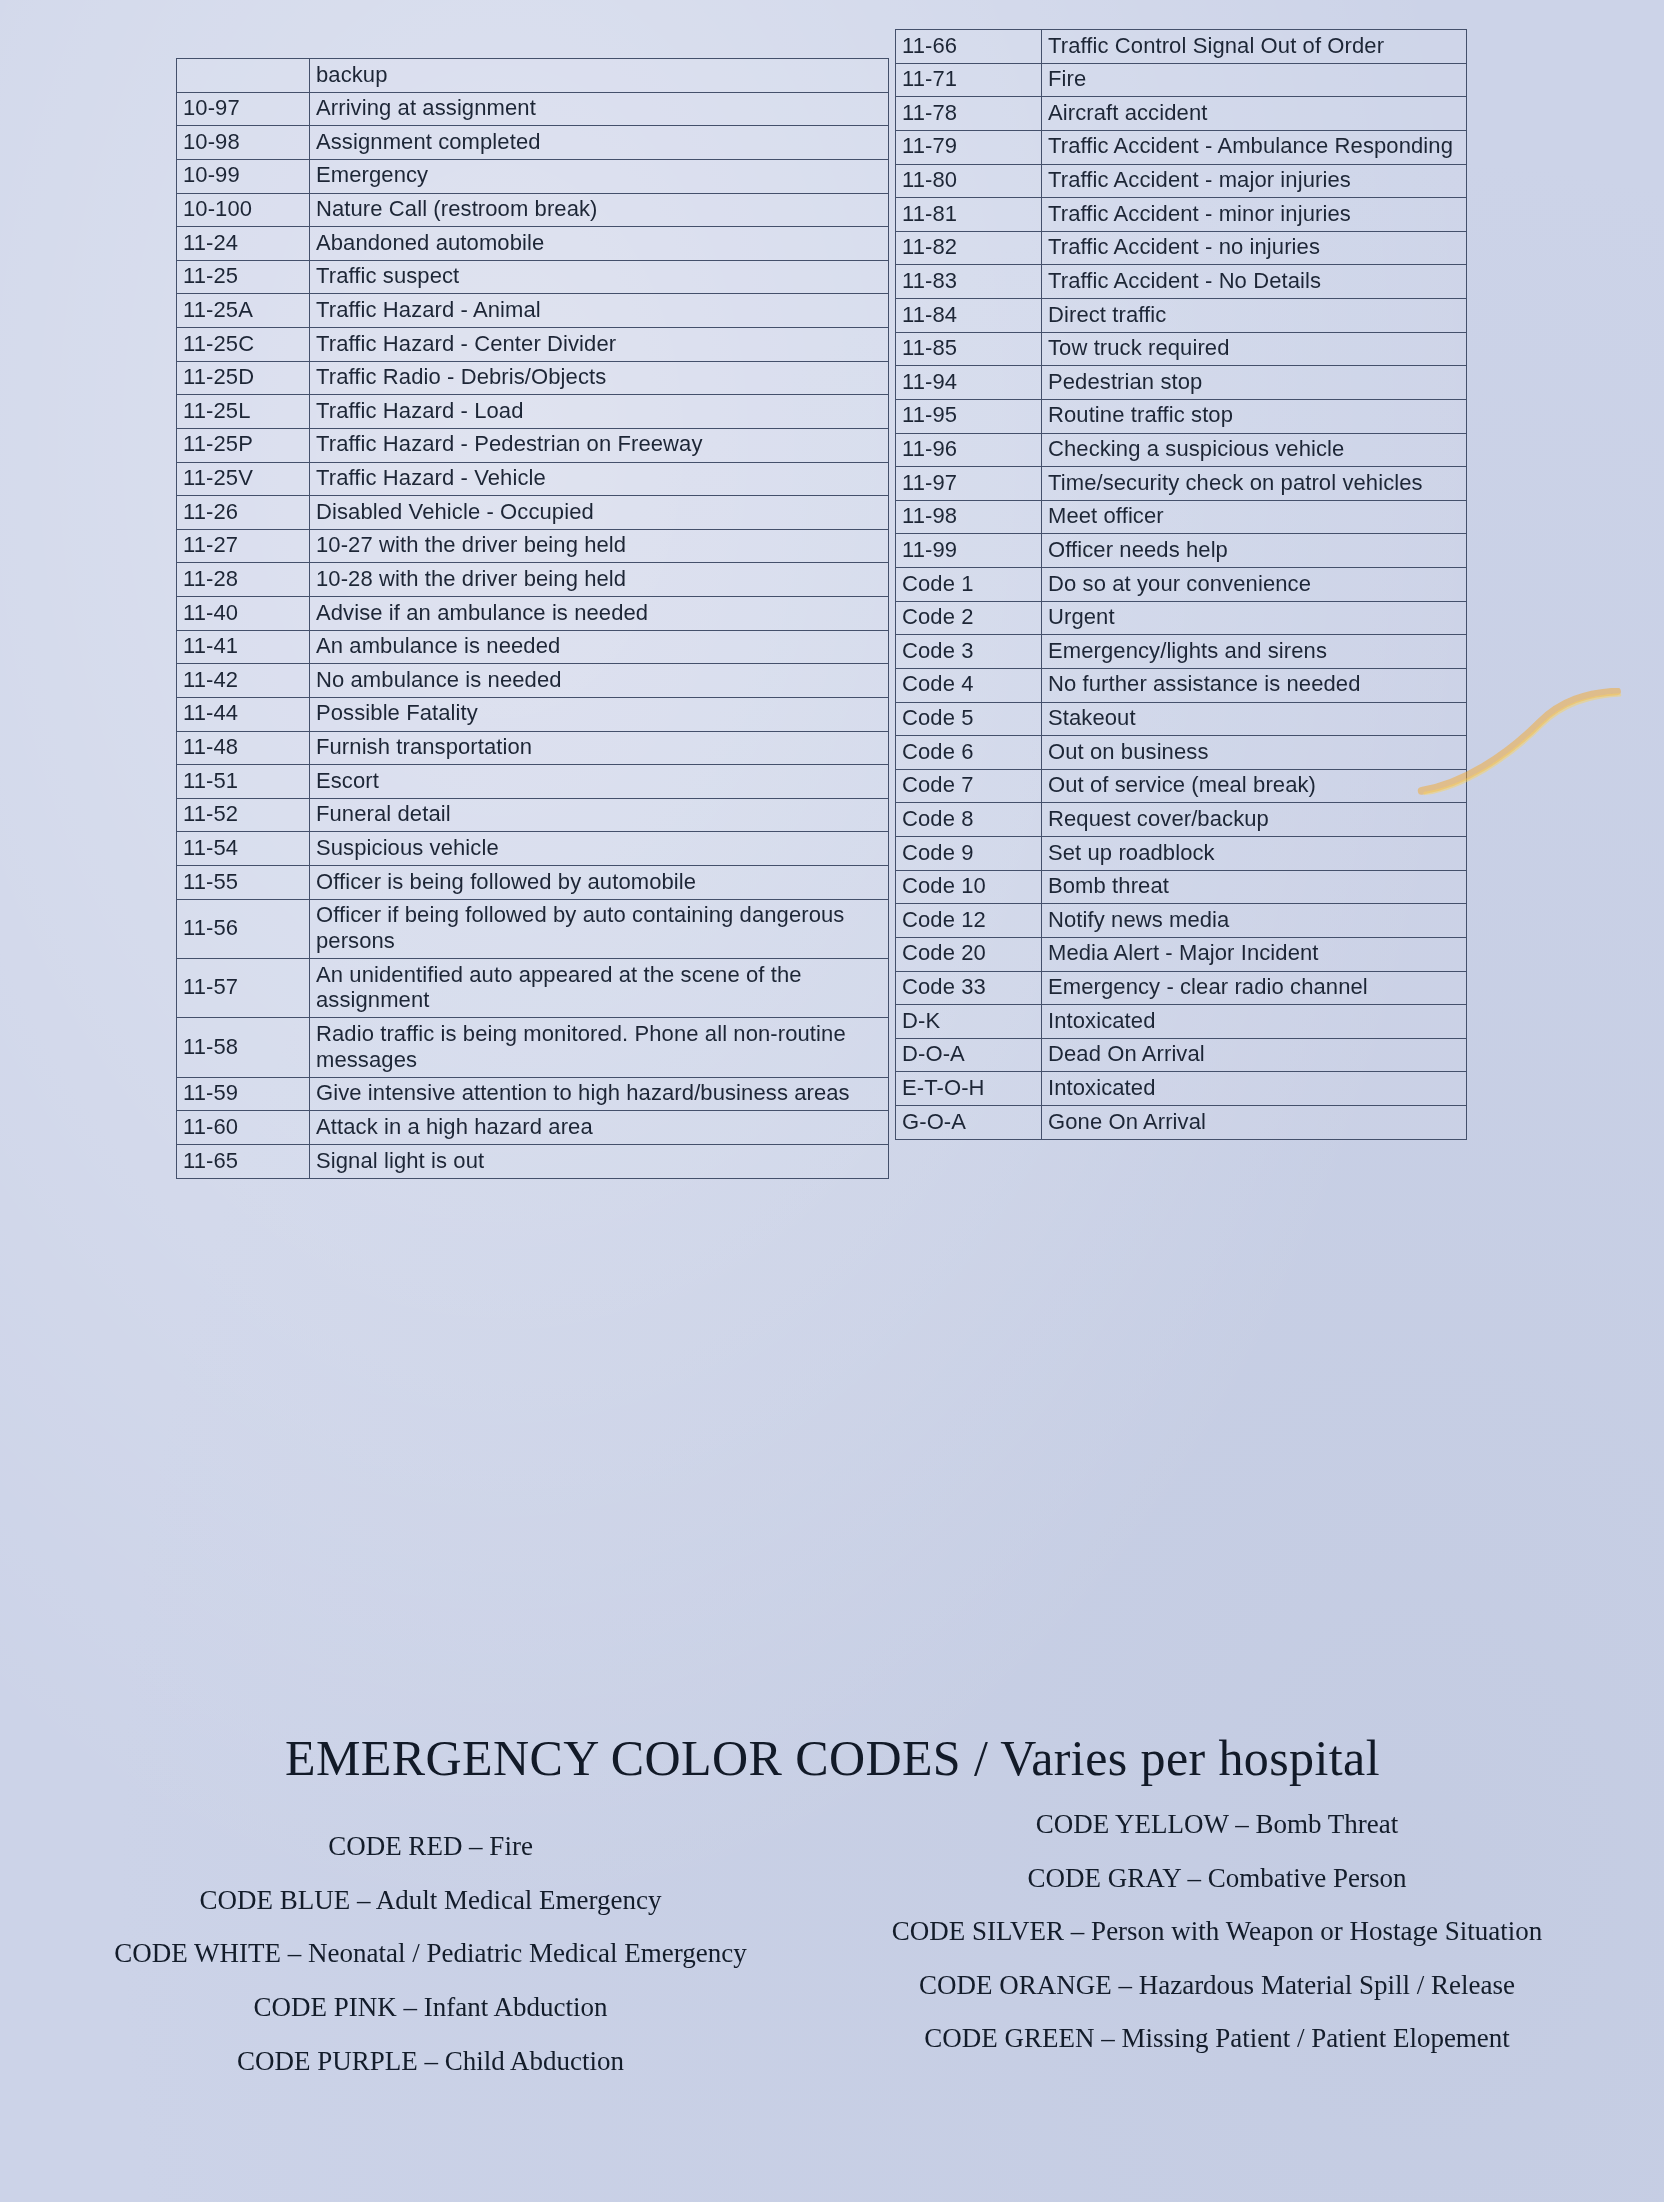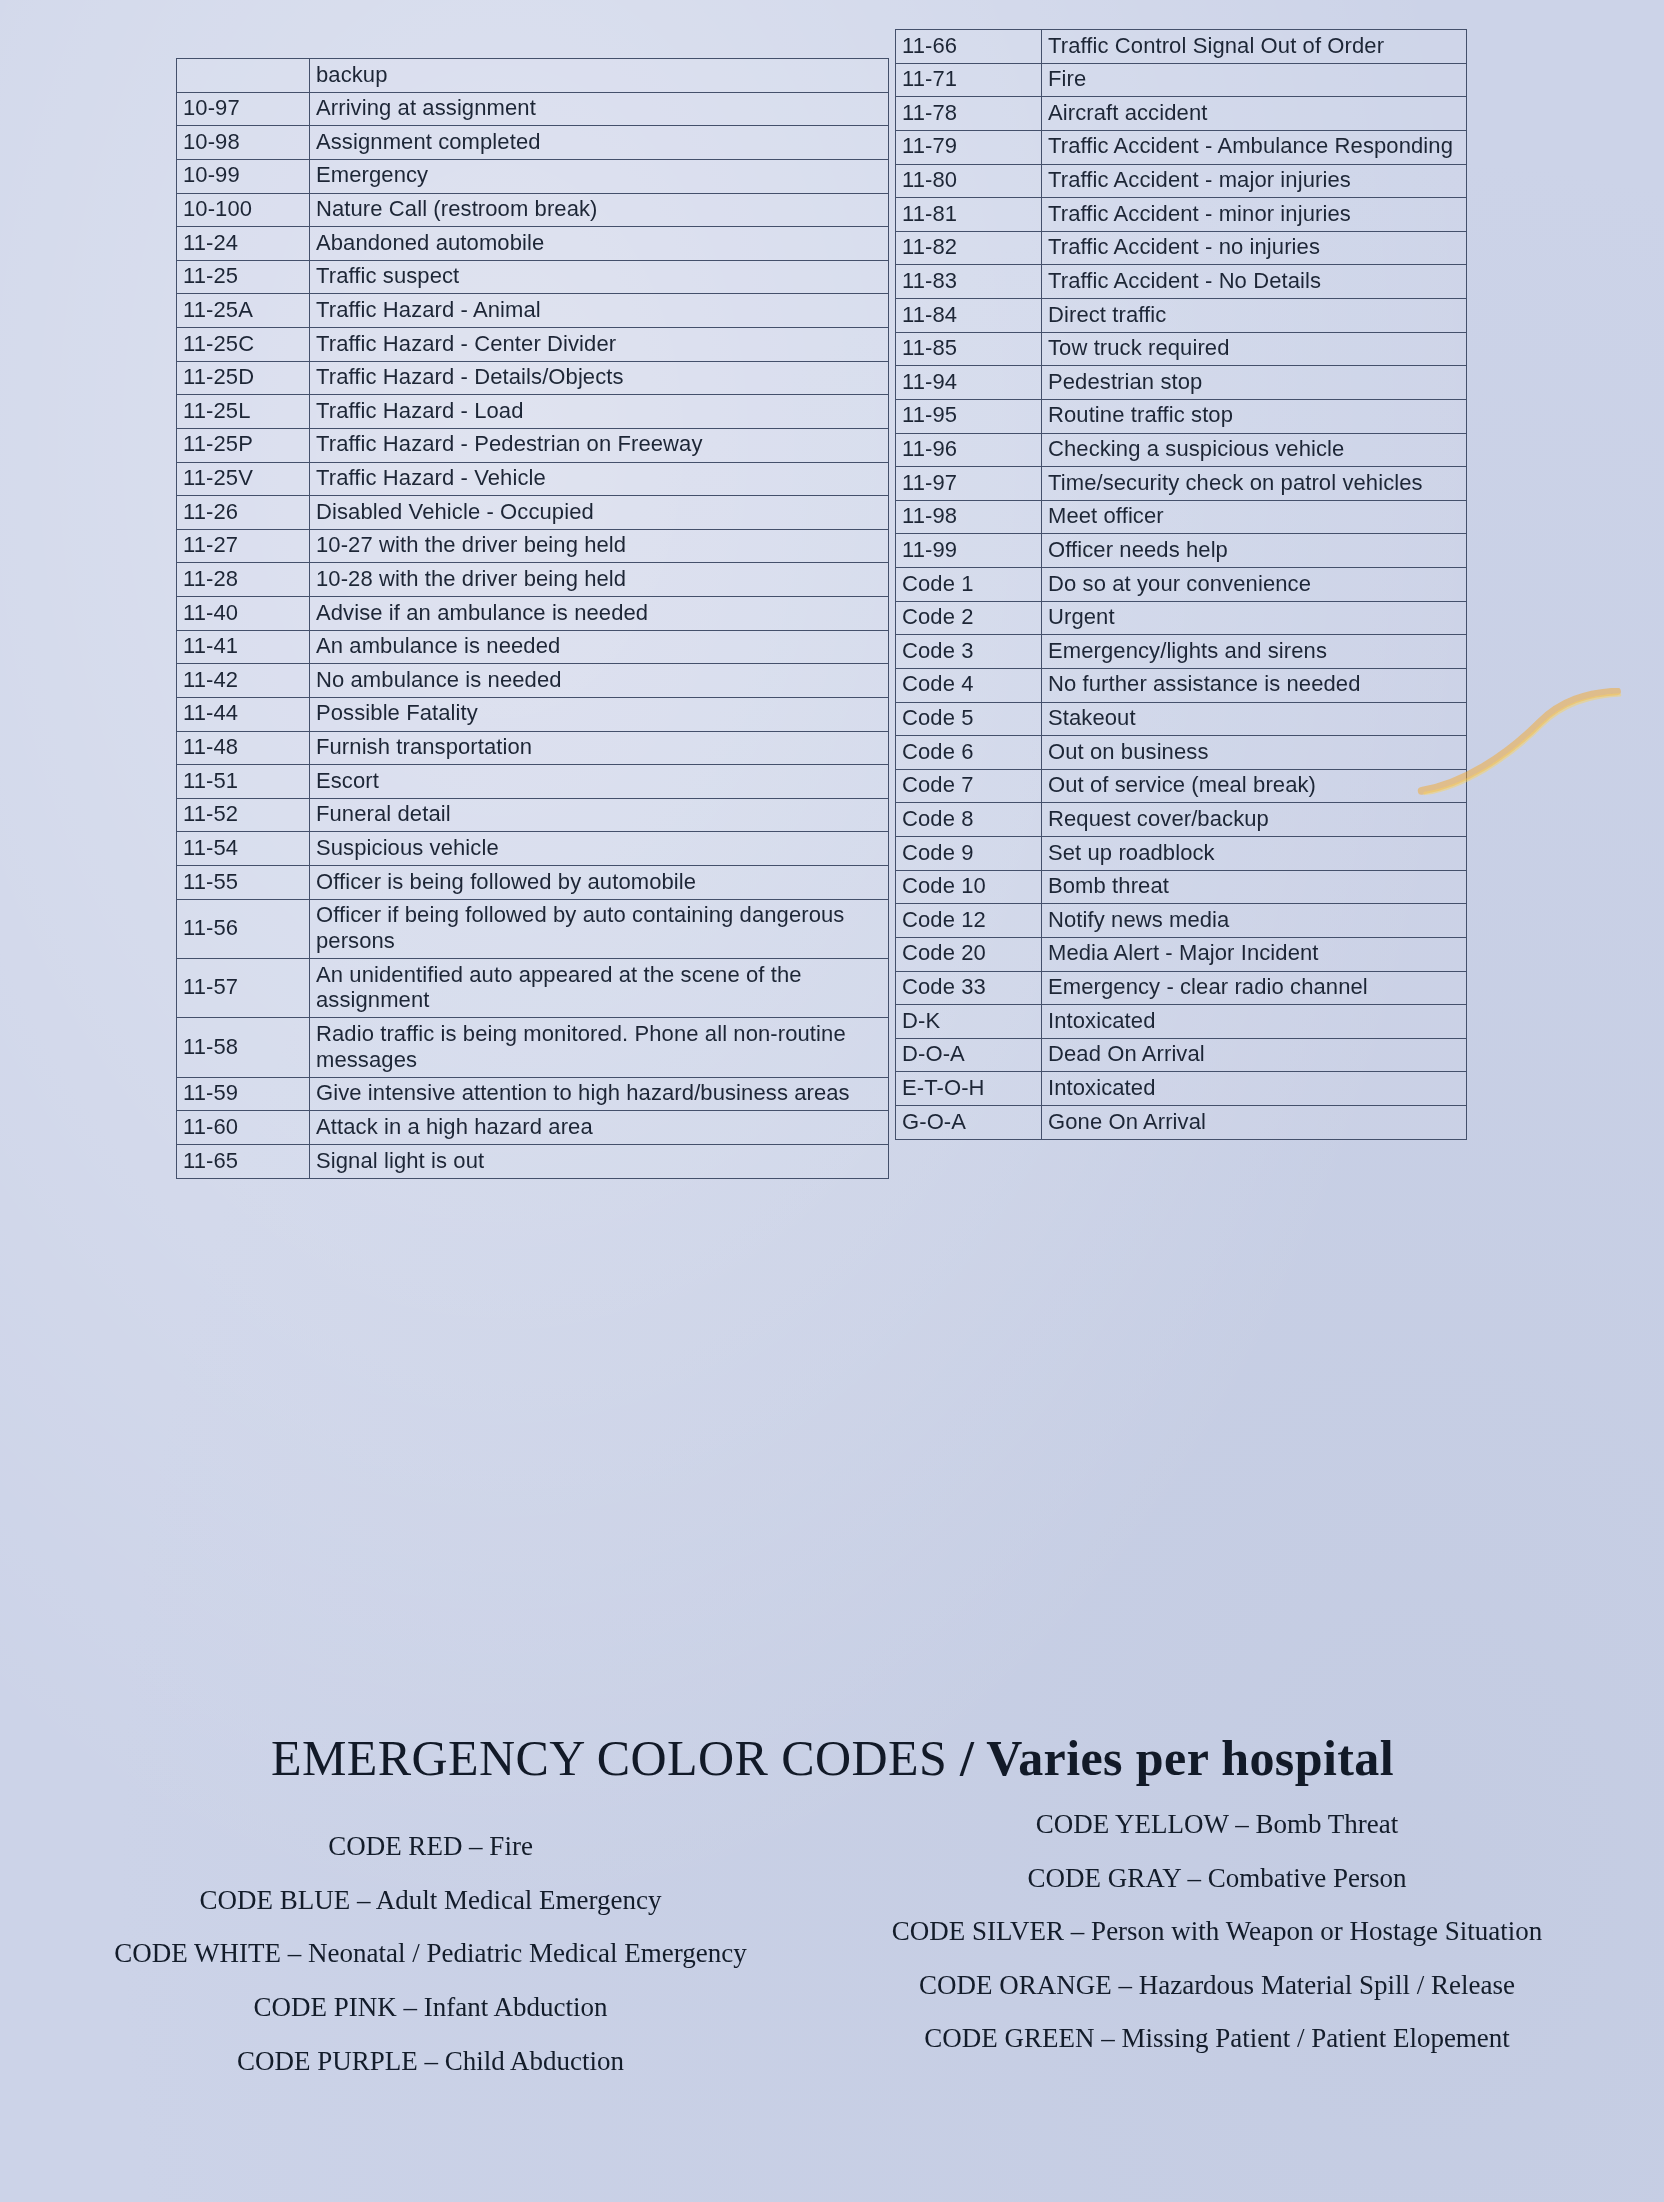--- a/index.html
+++ b/index.html
@@ -77,21 +77,21 @@
   }
   .ecc-title {
     text-align: center;
     font-family: "Liberation Serif", serif;
     font-size: 50px;
     letter-spacing: 0.4px;
     color: #121a28;
     white-space: nowrap;
   }
   .ecc-title .t-main { font-weight: 400; }
-  .ecc-title .t-sub { font-weight: 700; }
+  .ecc-title .t-sub { font-weight: 400; }
   .ecc-cols {
     position: relative;
     margin-top: 19px;
     height: 370px;
   }
   .ecc-col {
     position: absolute;
     font-family: "Liberation Serif", serif;
     font-size: 27px;
     line-height: 1.38;
@@ -165,21 +165,21 @@
           <tr>
             <td class="code">11-25A</td>
             <td class="desc">Traffic Hazard - Animal</td>
           </tr>
           <tr>
             <td class="code">11-25C</td>
             <td class="desc">Traffic Hazard - Center Divider</td>
           </tr>
           <tr>
             <td class="code">11-25D</td>
-            <td class="desc">Traffic Hazard - Details/Objects</td>
+            <td class="desc">Traffic Radio - Debris/Objects</td>
           </tr>
           <tr>
             <td class="code">11-25L</td>
             <td class="desc">Traffic Hazard - Load</td>
           </tr>
           <tr>
             <td class="code">11-25P</td>
             <td class="desc">Traffic Hazard - Pedestrian on Freeway</td>
           </tr>
           <tr>

